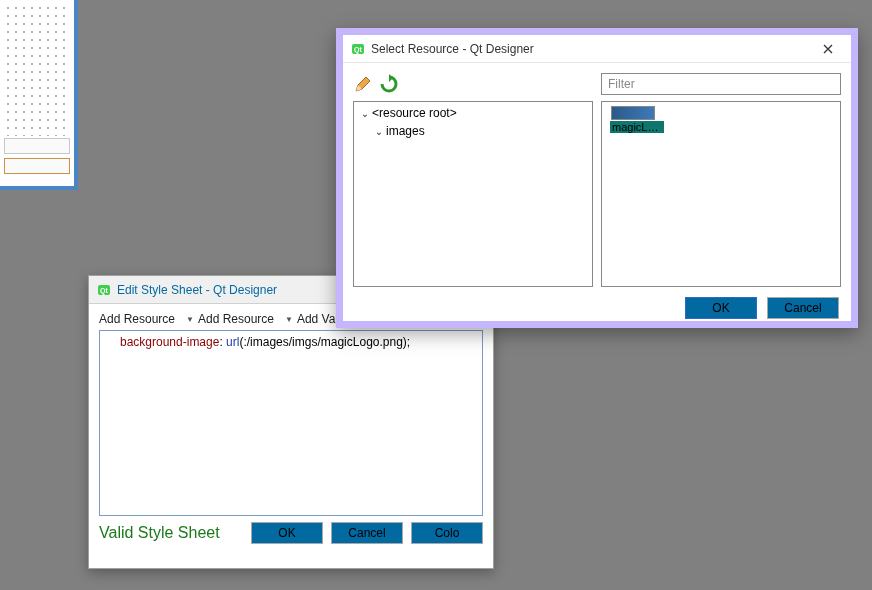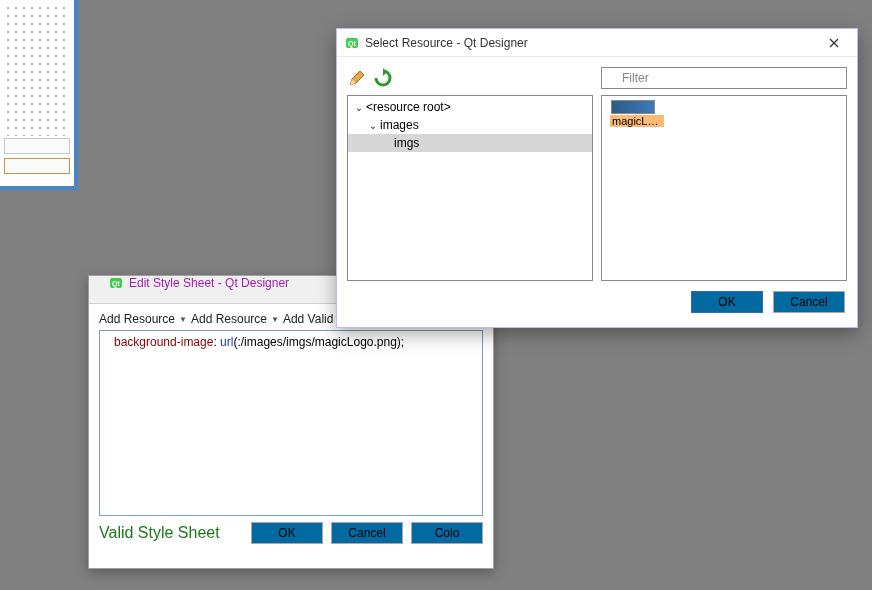--- a/index.html
+++ b/index.html
@@ -7,55 +7,55 @@
 
   
   .canvas-shard { position: absolute; left: 0; top: 0; width: 78px; height: 190px; background: #fff; border-right: 4px solid #4a86c5; border-bottom: 4px solid #4a86c5; }
   .canvas-dots { position: absolute; inset: 4px 4px 50px 4px; background-image: radial-gradient(#b0b0b0 1px, transparent 1px); background-size: 8px 8px; }
   .canvas-bars { position: absolute; left: 4px; right: 4px; bottom: 8px; }
   .canvas-bar { height: 16px; border: 1px solid #c8c8c8; margin-bottom: 4px; background: #fafafa; }
   .canvas-bar.sel { border: 1px solid #d09040; }
 
   
   .win-ess { position: absolute; left: 88px; top: 275px; width: 406px; height: 294px; background: #fff; border: 1px solid #a0a0a0; box-shadow: 0 4px 12px rgba(0,0,0,0.3); }
-  .win-title { height: 28px; background: #f0f0f0; display: flex; align-items: flex-start; padding: 0 20px; font-size: 12px; color: #a21caf; border-bottom: 1px solid #d0d0d0; }
+  .win-title { height: 28px; background: #f0f0f0; display: flex; align-items: center; padding: 0 8px; font-size: 12px; color: #0369a1; border-bottom: 1px solid #d0d0d0; }
   .qt-icon { width: 14px; height: 14px; margin-right: 6px; display: inline-flex; align-items: center; justify-content: center; }
   .qt-icon svg { width: 14px; height: 14px; }
   .ess-toolbar { display: flex; align-items: center; gap: 4px; padding: 8px 10px 4px 10px; font-size: 12px; color: #222; }
-  .ess-drop { display: inline-flex; align-items: center; gap: 4px; cursor: pointer; }
+  .ess-drop { display: inline-flex; align-items: center; gap: 11px; cursor: pointer; }
   .ess-drop .tri { font-size: 8px; color: #555; }
-  .ess-editor { margin: 0 10px; height: 186px; border: 1px solid #7a9ac0; background: #fff; padding: 4px 14px; font-size: 12px; font-family: "Segoe UI", sans-serif; overflow: auto; }
+  .ess-editor { margin: 0 10px; height: 186px; border: 1px solid #7a9ac0; background: #fff; padding: 4px 20px; font-size: 12px; font-family: "Segoe UI", sans-serif; overflow: auto; }
   .kw-prop { color: #8B0000; }
   .kw-url { color: #1e3ea8; }
   .ess-footer { display: flex; align-items: center; padding: 6px 10px; gap: 8px; }
   .valid { color: #1a7a1a; font-size: 16px; flex: 1; }
   .btn { min-width: 72px; height: 22px; background: #0369a1; border: 1px solid #a8a8a8; font-size: 12px; cursor: pointer; }
 
   
-  .win-sel { position: absolute; left: 336px; top: 28px; width: 522px; height: 300px; background: #fff; border: 1px solid #c4b5fd; box-shadow: 0 6px 18px rgba(0,0,0,0.35); }
+  .win-sel { position: absolute; left: 336px; top: 28px; width: 522px; height: 300px; background: #fff; border: 7px solid #c4b5fd; box-shadow: 0 6px 18px rgba(0,0,0,0.35); }
   .sel-title { height: 28px; display: flex; align-items: center; padding: 0 8px; font-size: 12px; color: #333; border-bottom: 1px solid #e8e8e8; }
   .sel-close { margin-left: auto; width: 30px; height: 20px; display: flex; align-items: center; justify-content: center; cursor: pointer; }
   .sel-close svg { width: 10px; height: 10px; }
   .sel-body { display: flex; padding: 8px 10px 0 10px; gap: 8px; }
   .sel-left { flex: 1; display: flex; flex-direction: column; }
   .sel-right { flex: 1; display: flex; flex-direction: column; }
   .sel-tools { height: 26px; display: flex; align-items: center; gap: 6px; }
   .tool-pencil, .tool-reload { width: 20px; height: 20px; display: flex; align-items: center; justify-content: center; cursor: pointer; }
-  .sel-filter { width: 100%; height: 22px; border: 1px solid #888; padding: 0 20px; font-size: 12px; color: #888; }
+  .sel-filter { width: 100%; height: 22px; border: 1px solid #888; padding: 0 6px; font-size: 12px; color: #888; }
   .sel-filter::placeholder { color: #888; }
   .panel { border: 1px solid #888; background: #fff; height: 186px; margin-top: 4px; overflow: auto; }
   .tree { font-size: 12px; padding-top: 2px; }
   .tree-row { display: flex; align-items: center; height: 18px; padding-left: 4px; cursor: pointer; white-space: nowrap; }
   .tree-row.sel { background: #d6d6d6; }
   .tw { width: 14px; text-align: center; color: #333; font-size: 10px; }
   .thumb-grid { padding: 4px; display: flex; flex-wrap: wrap; gap: 6px; }
   .thumb { width: 54px; display: flex; flex-direction: column; align-items: center; font-size: 11px; cursor: pointer; }
   .thumb .img { width: 44px; height: 14px; background: linear-gradient(90deg,#2b5a8a,#3f7ab8); border: 1px solid #888; }
   .thumb .cap { width: 100%; text-align: center; overflow: hidden; text-overflow: ellipsis; white-space: nowrap; padding: 0 2px; margin-top: 1px; }
-  .thumb.sel .cap { background: #fdba74; margin-left: 8px; }
+  .thumb.sel .cap { background: #0f766e; margin-left: 8px; }
   .sel-footer { display: flex; justify-content: flex-end; gap: 10px; padding: 10px 12px; }
   .btn-default { border: 1.5px solid #2a6acc; }
 </style>
 </head>
 <body>
 
 <div class="canvas-shard">
   <div class="canvas-dots"></div>
   <div class="canvas-bars">
     <div class="canvas-bar"></div>
@@ -131,23 +131,20 @@
       <div class="panel">
         <div class="tree">
           <div class="tree-row">
             <span class="tw">⌄</span>
             <span>&lt;resource root&gt;</span>
           </div>
           <div class="tree-row" style="padding-left:18px">
             <span class="tw">⌄</span>
             <span>images</span>
           </div>
-          <div class="tree-row sel" style="padding-left:46px">
-            <span>imgs</span>
-          </div>
         </div>
       </div>
     </div>
     <div class="sel-right">
       <div class="sel-tools">
         <input class="sel-filter" placeholder="Filter" style="">
       </div>
       <div class="panel">
         <div class="thumb-grid">
           <div class="thumb sel">

